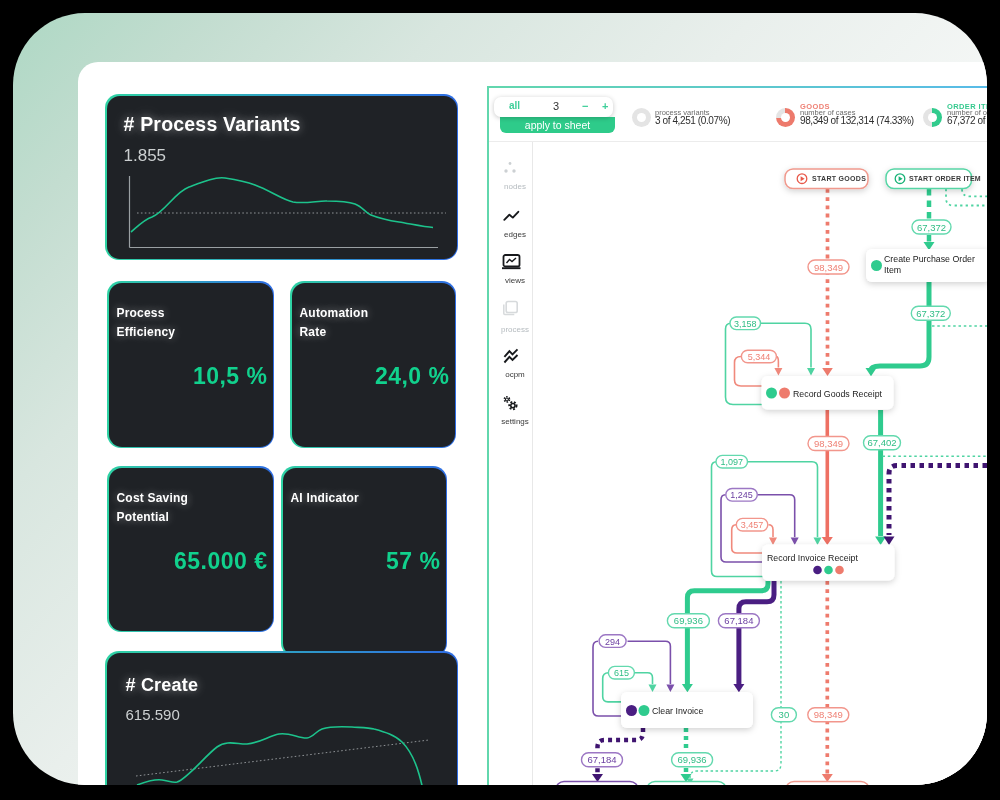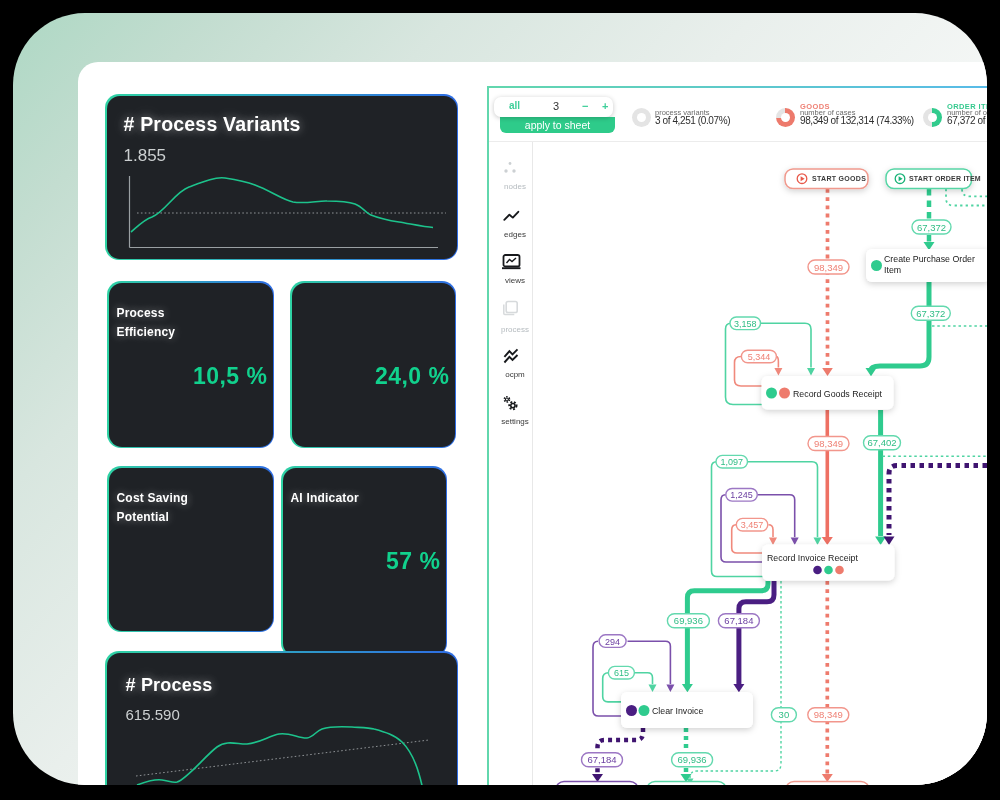--- a/index.html
+++ b/index.html
@@ -54,40 +54,42 @@
 
 <div class="cardw" style="left:29px;top:219px;width:167px;height:167px">
  <div class="card">
   <div class="ct" style="left:8px;top:21px">Process<br>Efficiency</div>
   <div class="num" style="top:80px">10,5 %</div>
  </div>
 </div>
 
 <div class="cardw" style="left:212px;top:219px;width:166px;height:167px">
  <div class="card">
+  <div class="ct" style="left:8px;top:21px">Automation<br>Rate</div>
   <div class="num" style="top:80px">24,0 %</div>
  </div>
 </div>
 
 <div class="cardw" style="left:29px;top:404px;width:167px;height:166px">
  <div class="card">
   <div class="ct" style="left:8px;top:21px">Cost Saving<br>Potential</div>
+  <div class="num" style="top:80px">65.000 €</div>
  </div>
 </div>
 
 <div class="cardw" style="left:203px;top:404px;width:166px;height:191px">
  <div class="card">
   <div class="ct" style="left:8px;top:21px">AI Indicator</div>
   <div class="num" style="top:80px">57 %</div>
  </div>
 </div>
 
 <div class="cardw" style="left:27px;top:589px;width:353px;height:200px">
  <div class="card">
-  <div class="ct" style="left:19px;top:23px;font-size:18px"># Process</div>
+  <div class="ct" style="left:19px;top:23px;font-size:18px"># Create</div>
   <div class="cv" style="left:19px;top:53px;font-size:15px">615.590</div>
   <svg width="353" height="196" style="position:absolute;left:0;top:0">
    <line x1="29" y1="123" x2="322" y2="87" stroke="#8f9396" stroke-width="1" stroke-dasharray="1.6 2.3"></line>
    <path d="M30,132 C38,129 48,126 55,127 C62,128 66,130 70,129 C80,126 98,103 110,94 C120,86.5 131,91.5 140,91 C152,90 162,83 172,81 C182,79 192,85.5 200,85 C206,84.5 209,78 215,76 C224,73 236,73.5 245,74 C252,74.5 262,74.5 267,76 C278,79 288,82 295,89 C303,97 308,107 312,121 C315,131 316,138 318,144" fill="none" stroke="#1dc38c" stroke-width="1.6"></path>
   </svg>
  </div>
 </div>
 
 <div class="flow">
  <div class="topline"></div>

